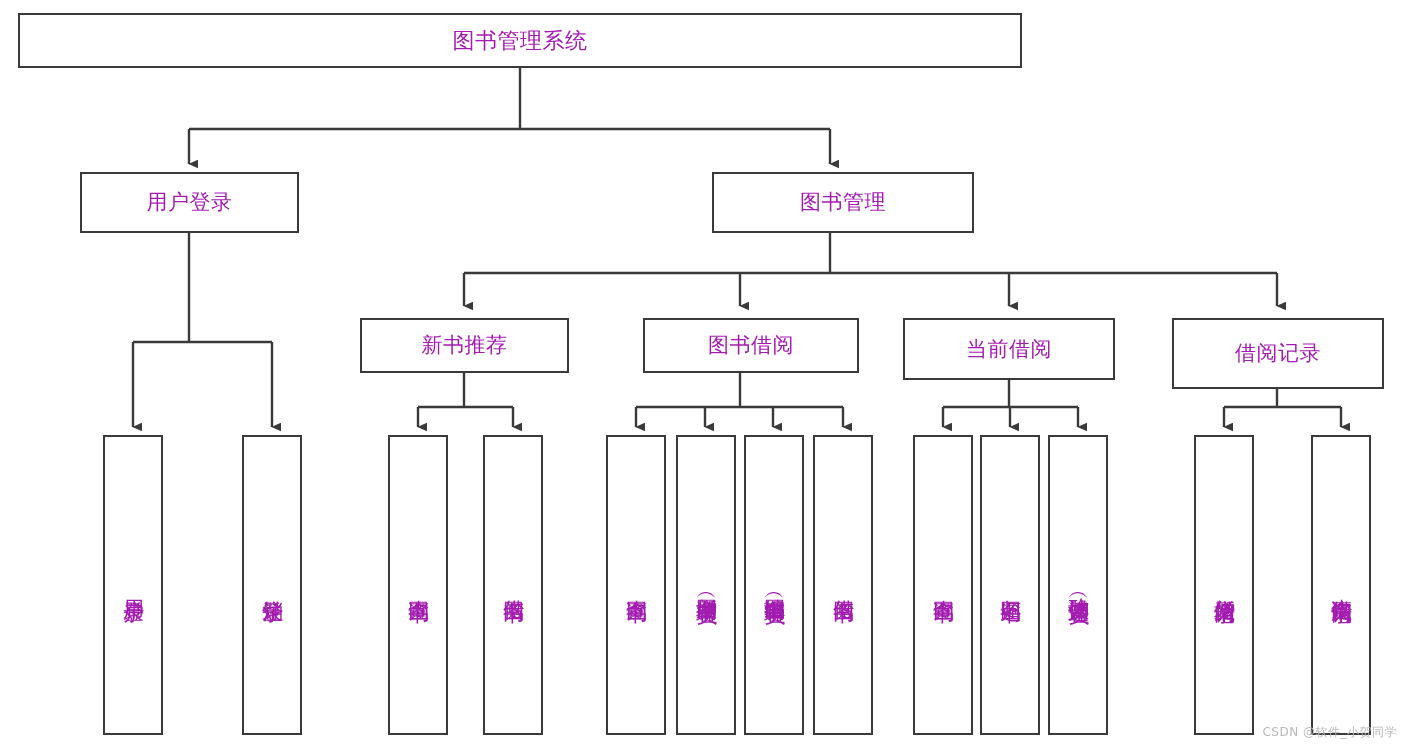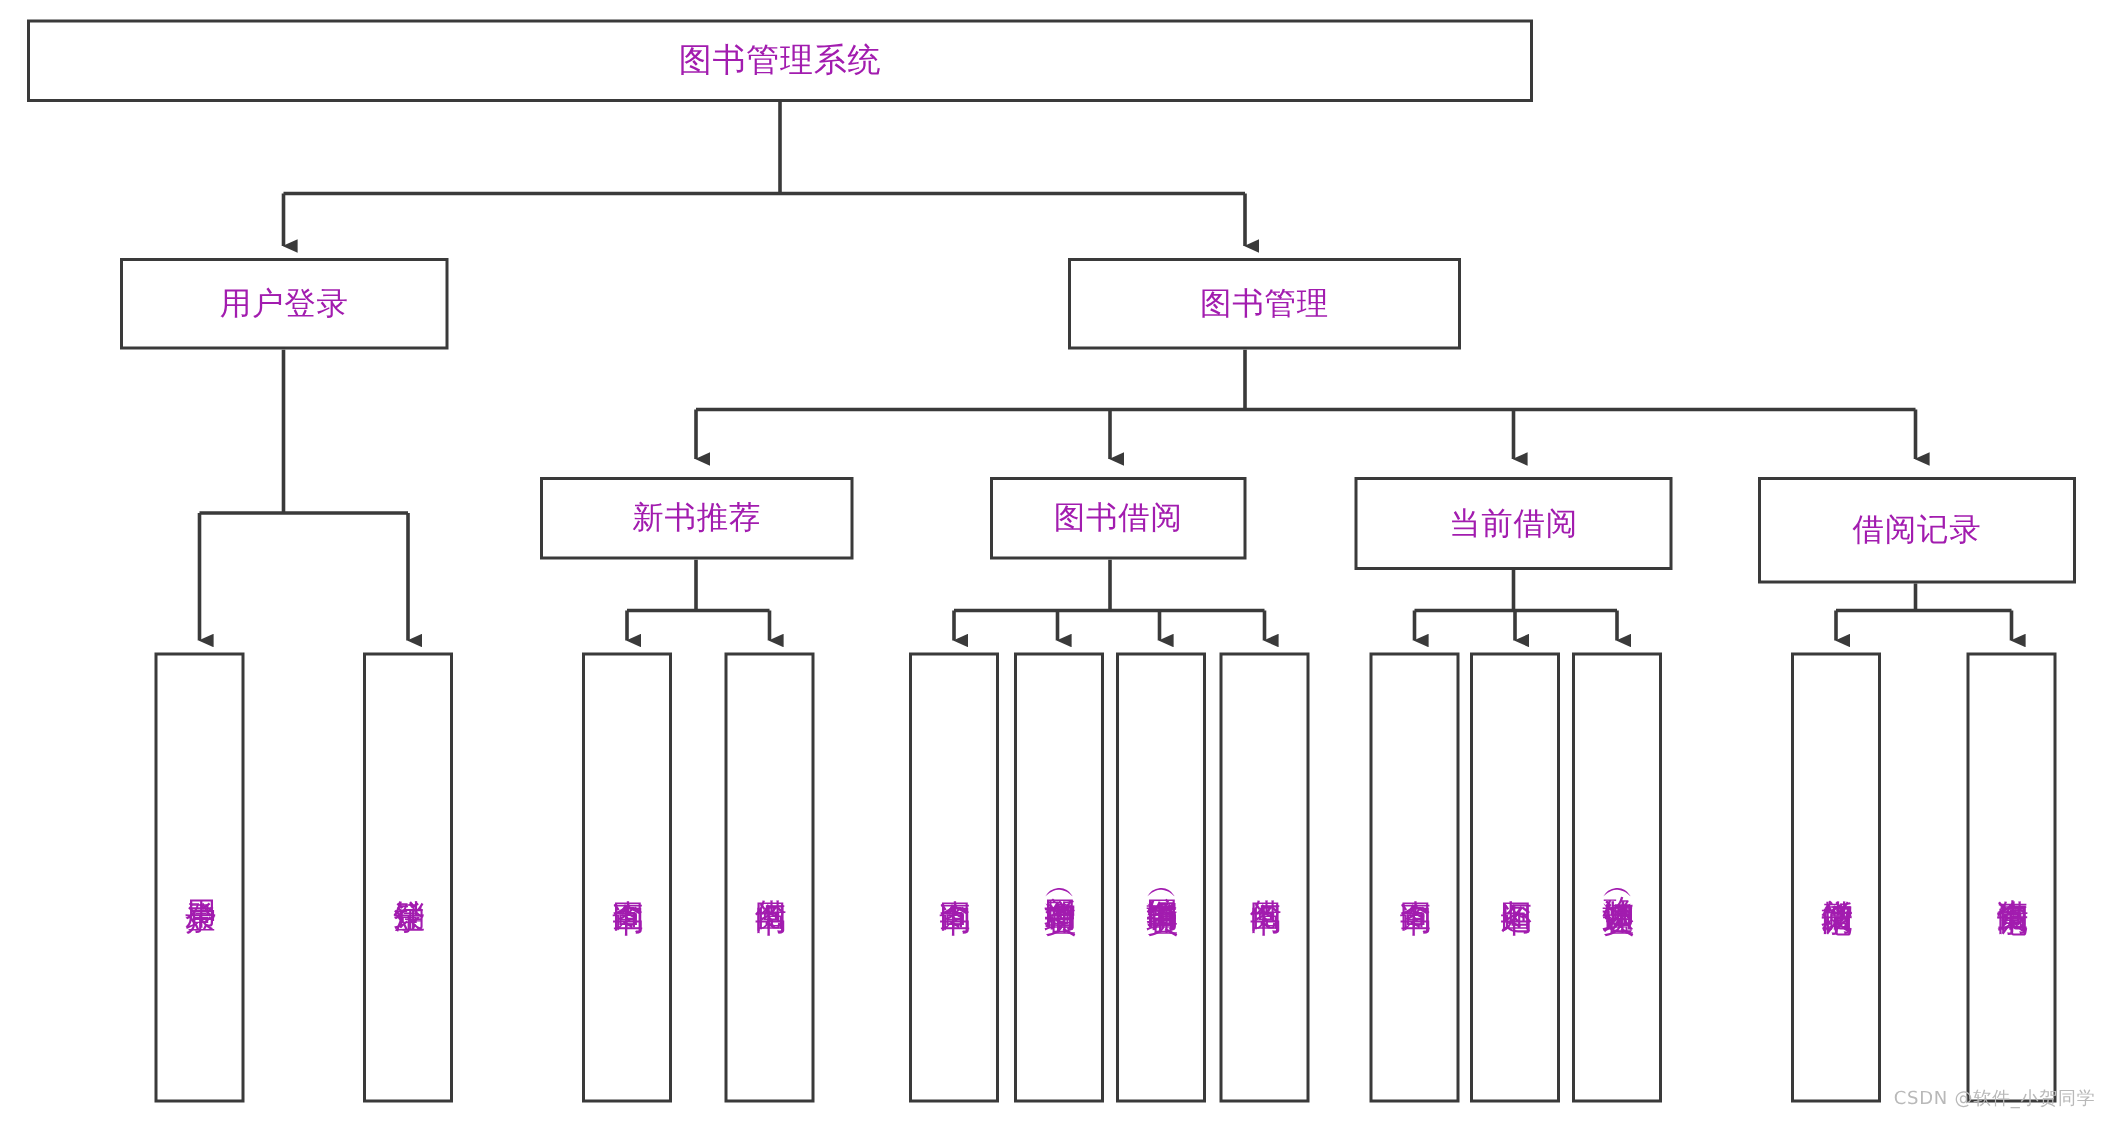--- a/index.html
+++ b/index.html
@@ -134,21 +134,21 @@
   <div class="node" style="left:80px; top:172px; width:219px; height:61px;">
     <span class="label">用户登录</span>
   </div>
   <div class="node" style="left:712px; top:172px; width:262px; height:61px;">
     <span class="label">图书管理</span>
   </div>
 
   <div class="node" style="left:360px; top:318px; width:209px; height:55px;">
     <span class="label">新书推荐</span>
   </div>
-  <div class="node" style="left:660px; top:318px; width:171px; height:55px;">
+  <div class="node" style="left:643px; top:318px; width:216px; height:55px;">
     <span class="label">图书借阅</span>
   </div>
   <div class="node" style="left:903px; top:318px; width:212px; height:62px;">
     <span class="label">当前借阅</span>
   </div>
   <div class="node" style="left:1172px; top:318px; width:212px; height:71px;">
     <span class="label">借阅记录</span>
   </div>
 
   <div class="node vert" style="left:103px; top:435px; width:60px; height:300px;">

